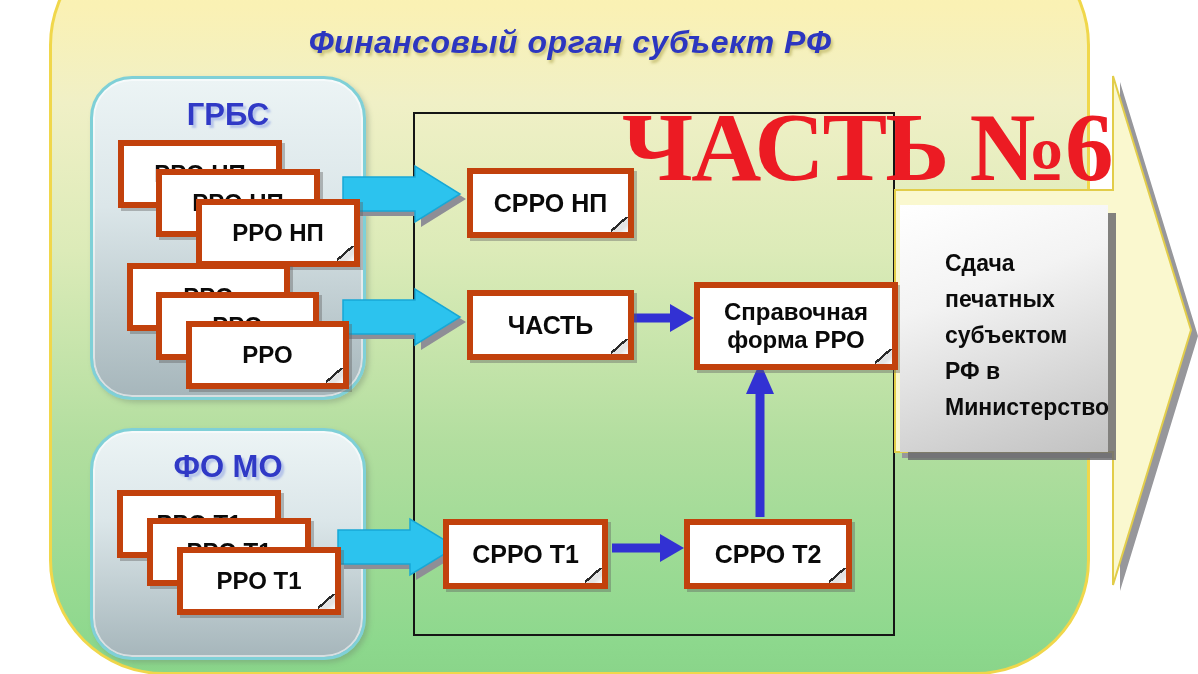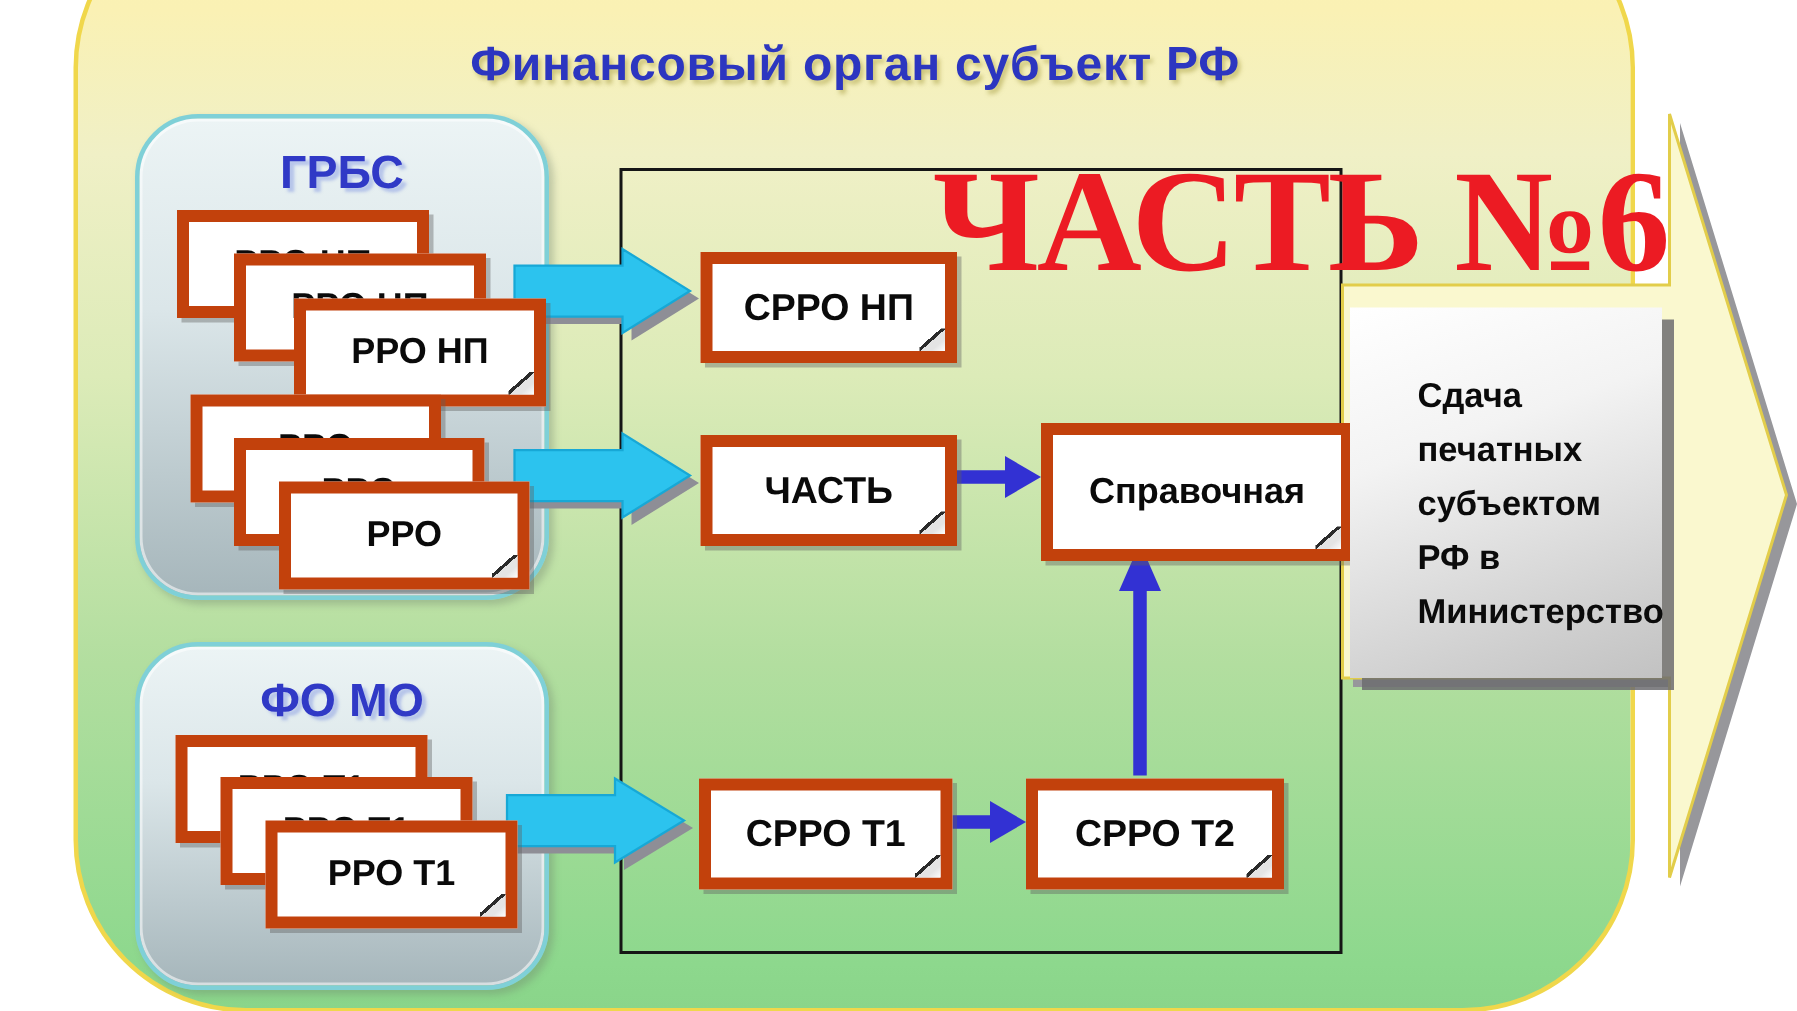--- a/index.html
+++ b/index.html
@@ -4,36 +4,36 @@
 <style>
   html,body{margin:0;padding:0;background:#fff;}
   .canvas{position:relative;width:1198px;height:674px;overflow:hidden;background:#fff;
           font-family:"Liberation Sans",sans-serif;}
   
   .bg{position:absolute;left:49px;top:-70px;width:1035px;height:739px;border-radius:115px;
       border:3px solid #f0d74b;
       background:linear-gradient(180deg,#fbf2b2 0%,#faf1b4 10%,#f0f0c6 23%,#dcebb8 43%,#b2de9f 69%,#8dd88d 96%,#8ad58a 100%);}
   .title{position:absolute;left:60px;top:24px;width:1020px;text-align:center;
          font-weight:bold;font-size:32px;letter-spacing:.5px;color:#2c36c0;
-         text-shadow:2px 3px 3px rgba(170,160,70,.55);}
+         text-shadow:2px 3px 3px rgba(170,160,70,.55);font-style:italic;}
   .part{position:absolute;left:622px;top:99px;line-height:1;white-space:nowrap;
         font-family:"Liberation Serif",serif;font-weight:bold;font-size:97px;
         letter-spacing:-2px;color:#ec1b23;}
   
   .group{position:absolute;border:3px solid #7fd0d7;border-radius:42px;
          background:linear-gradient(180deg,#ecf4f5 0%,#dbe6e9 40%,#a6b6bb 100%);
          box-shadow:3px 3px 5px rgba(110,125,105,.35), inset 0 0 0 2px rgba(255,255,255,.55);}
   .group-title{text-align:center;font-weight:bold;font-size:31px;color:#3039c6;
                margin-top:18px;text-shadow:3px 3px 2px rgba(135,155,228,.5);}
   .grbs{left:90px;top:76px;width:270px;height:318px;}
   .fomo{left:90px;top:428px;width:270px;height:226px;}
   
   .frame{position:absolute;left:413px;top:112px;width:478px;height:520px;border:2px solid #151515;}
   
-  .doc{position:absolute;background:#fff;border:8px solid #c2410c;display:flex;
+  .doc{position:absolute;background:#fff;border:6px solid #c2410c;display:flex;
        align-items:center;justify-content:center;font-weight:bold;color:#0a0a0a;
        box-shadow:3px 3px 0 rgba(95,95,95,.4);}
   .doc::after{content:"";position:absolute;right:0;bottom:0;width:17px;height:15px;
        background:linear-gradient(to bottom right,rgba(255,255,255,0) 42%,#2b2b2b 42% 52%,#e4e4e4 52% 72%,#fdfdfd 100%);}
   .card{width:152px;height:56px;font-size:24px;}
   .node{font-size:25px;}
   .node .two-line{text-align:center;line-height:1.16;font-size:24px;}
   
   .note{position:absolute;left:900px;top:205px;width:208px;height:247px;
         background:linear-gradient(160deg,#ffffff 0%,#f3f3f3 35%,#cfcfcf 82%,#c2c2c2 100%);
@@ -103,23 +103,24 @@
 
   <div class="doc card" style="left:117px;top:490px">РРО Т1</div>
   <div class="doc card" style="left:147px;top:518px">РРО Т1</div>
   <div class="doc card" style="left:177px;top:547px">РРО Т1</div>
 
   <div class="doc node" style="left:467px;top:168px;width:155px;height:58px">СРРО НП</div>
   <div class="doc node" style="left:467px;top:290px;width:155px;height:58px">ЧАСТЬ</div>
   <div class="doc node" style="left:694px;top:282px;width:192px;height:76px">
     <div class="two-line">
       <div>Справочная</div>
+      <div>форма РРО</div>
     </div>
   </div>
-  <div class="doc node" style="left:466px;top:519px;width:153px;height:58px">СРРО Т1</div>
+  <div class="doc node" style="left:443px;top:519px;width:153px;height:58px">СРРО Т1</div>
   <div class="doc node" style="left:684px;top:519px;width:156px;height:58px">СРРО Т2</div>
 
   <div class="part">ЧАСТЬ №6</div>
 
   <div class="note">
     <div class="note-text">
       <div>Сдача печатных</div>
       <div>субъектом РФ в</div>
       <div>Министерство</div>
     </div>

